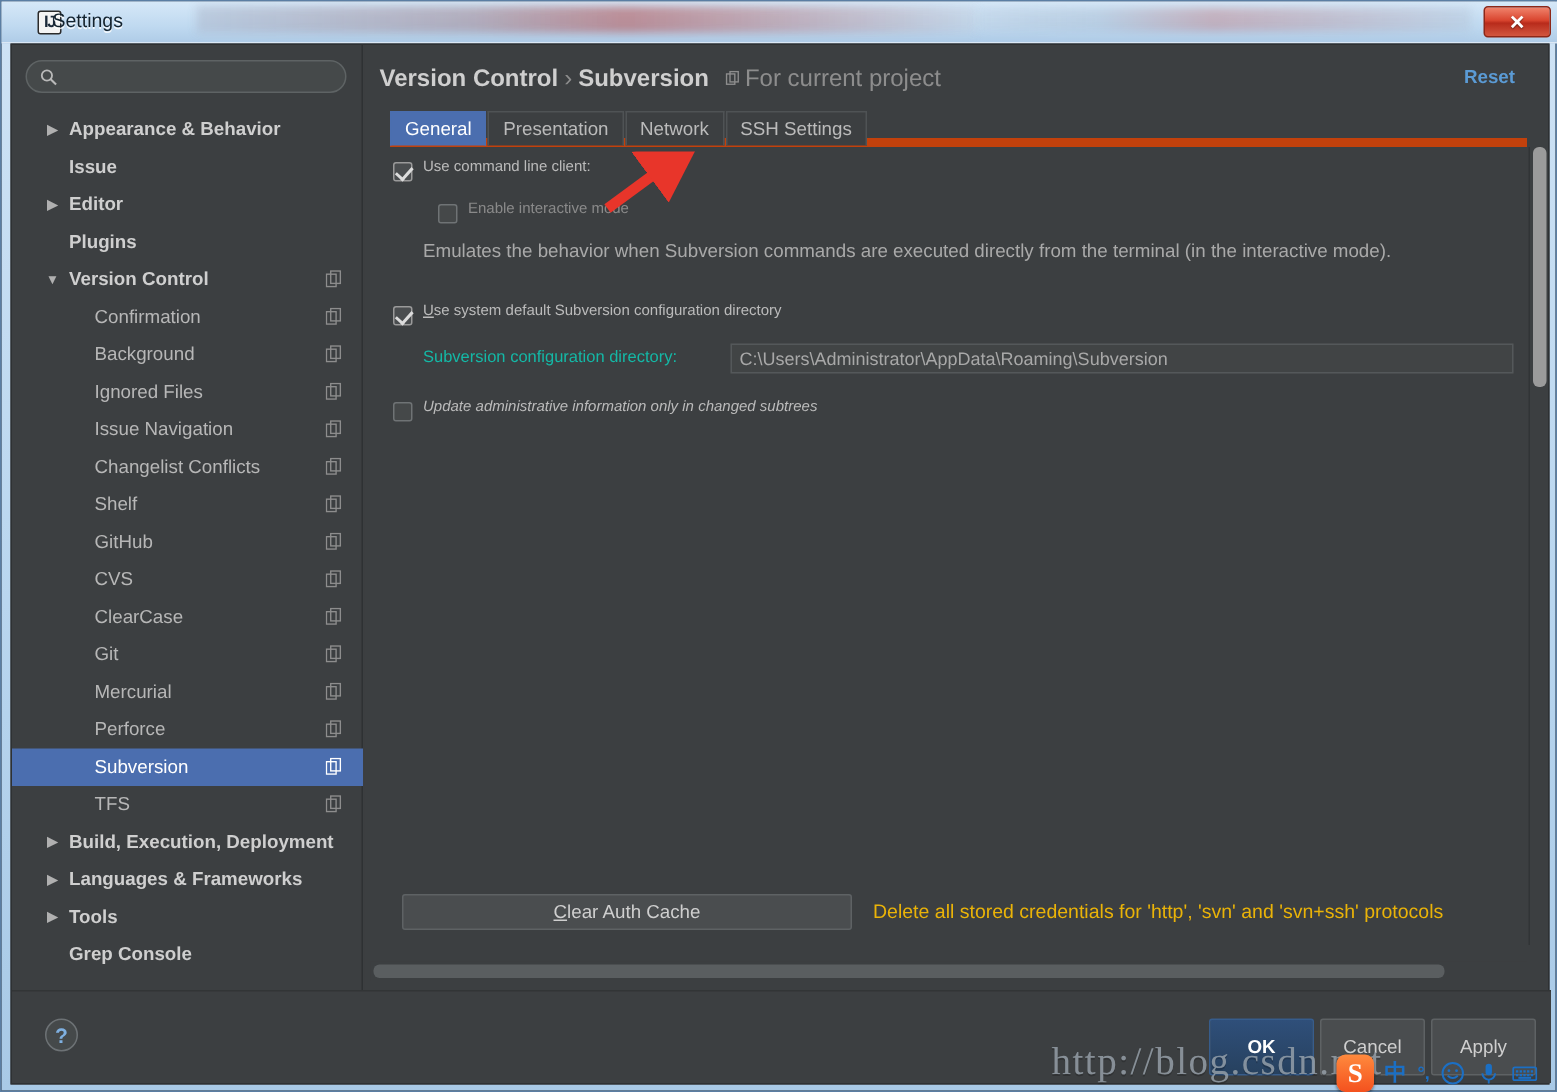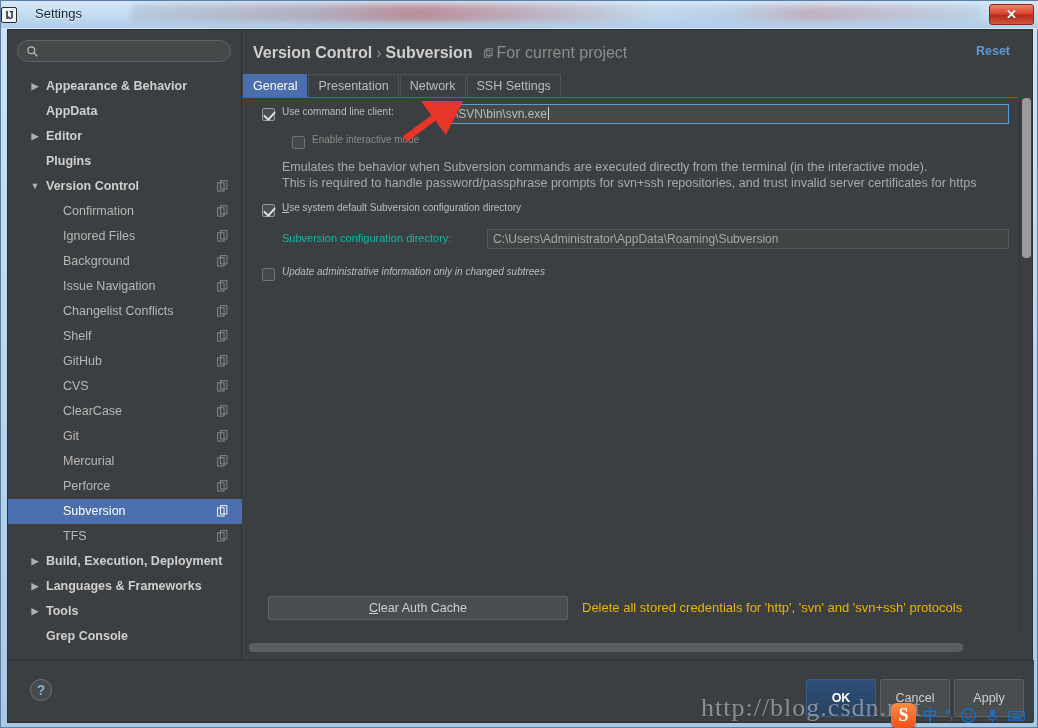--- a/index.html
+++ b/index.html
@@ -30,21 +30,21 @@
   }
   #titlebar .blurB {
     position:absolute; left:650px; top:4px; width:330px; height:16px;
     background: linear-gradient(90deg, rgba(190,205,222,.5), rgba(160,175,195,.45) 25%, rgba(185,80,80,.45) 48%, rgba(175,190,210,.5));
     filter: blur(3px); opacity:.7;
   }
   #titlebar .glossline {
     position:absolute; left:0; bottom:0; width:100%; height:1px; background:rgba(255,255,255,.55);
   }
   .title-icon {
-    position:absolute; left:0; top:6px; width:16px; height:16px;
+    position:absolute; left:24px; top:6px; width:16px; height:16px;
     background:#f4f4f4; border:1px solid #2b2b2b; border-radius:2px;
     display:flex; align-items:center; justify-content:center;
     font: bold 11px "Liberation Sans", sans-serif; color:#1c2a3a; letter-spacing:-1px;
   }
   .title-text {
     position:absolute; left:34px; top:5px;
     font-size:13px; color:#12222e;
     text-shadow: 0 1px 0 rgba(255,255,255,.8);
   }
   .close-btn {
@@ -113,22 +113,22 @@
   #breadcrumb .scope {
     color:#8d8d8d; font-weight:normal; margin-left:10px;
   }
   #reset-link {
     position:absolute; right:22px; top:14px;
     font-size:12.5px; font-weight:bold; color:#5b9bd5; cursor:pointer;
   }
 
   
   #tabs {
-    position:absolute; left:0; top:44px; right:14px; height:24px;
-    border-bottom:1px solid #c2410c;
+    position:absolute; left:17px; top:44px; right:14px; height:24px;
+    border-bottom:6px solid #c2410c;
   }
   .tab {
     position:relative; float:left; height:23px; line-height:23px;
     padding:0 9px; font-size:12.5px; color:#bbbbbb;
     border:1px solid #4f5355; border-bottom:none; margin-right:1px;
     background:#3c3f41; cursor:pointer;
   }
   .tab.active { background:#4b6eaf; color:#ffffff; border-color:#4b6eaf; }
 
   
@@ -272,21 +272,21 @@
           <line x1="9.6" y1="9.6" x2="14" y2="14" stroke="#b9b9b9" stroke-width="1.7"></line>
         </svg>
         <input id="search-input" value="" placeholder="" style="">
       </div>
       <div id="tree">
           <div class="node top">
             <span class="arrow">▶</span>
             <span class="lbl-top">Appearance &amp; Behavior</span>
           </div>
           <div class="node top">
-            <span class="lbl-top">AppData</span>
+            <span class="lbl-top">Issue</span>
           </div>
           <div class="node top">
             <span class="arrow">▶</span>
             <span class="lbl-top">Editor</span>
           </div>
           <div class="node top">
             <span class="lbl-top">Plugins</span>
           </div>
           <div class="node top">
             <span class="arrow">▼</span>
@@ -297,28 +297,28 @@
             </svg>
           </div>
           <div class="node">
             <span class="lbl-child">Confirmation</span>
             <svg class="copy-icon" viewBox="0 0 12 13">
               <rect x="0.7" y="3" width="7" height="9" fill="none" stroke="#8d8d8d"></rect>
               <rect x="3.8" y="0.7" width="7" height="9" fill="none" stroke="#8d8d8d"></rect>
             </svg>
           </div>
           <div class="node">
+            <span class="lbl-child">Background</span>
+            <svg class="copy-icon" viewBox="0 0 12 13">
+              <rect x="0.7" y="3" width="7" height="9" fill="none" stroke="#8d8d8d"></rect>
+              <rect x="3.8" y="0.7" width="7" height="9" fill="none" stroke="#8d8d8d"></rect>
+            </svg>
+          </div>
+          <div class="node">
             <span class="lbl-child">Ignored Files</span>
-            <svg class="copy-icon" viewBox="0 0 12 13">
-              <rect x="0.7" y="3" width="7" height="9" fill="none" stroke="#8d8d8d"></rect>
-              <rect x="3.8" y="0.7" width="7" height="9" fill="none" stroke="#8d8d8d"></rect>
-            </svg>
-          </div>
-          <div class="node">
-            <span class="lbl-child">Background</span>
             <svg class="copy-icon" viewBox="0 0 12 13">
               <rect x="0.7" y="3" width="7" height="9" fill="none" stroke="#8d8d8d"></rect>
               <rect x="3.8" y="0.7" width="7" height="9" fill="none" stroke="#8d8d8d"></rect>
             </svg>
           </div>
           <div class="node">
             <span class="lbl-child">Issue Navigation</span>
             <svg class="copy-icon" viewBox="0 0 12 13">
               <rect x="0.7" y="3" width="7" height="9" fill="none" stroke="#8d8d8d"></rect>
               <rect x="3.8" y="0.7" width="7" height="9" fill="none" stroke="#8d8d8d"></rect>
@@ -427,27 +427,25 @@
           <div class="tab active">General</div>
           <div class="tab">Presentation</div>
           <div class="tab">Network</div>
           <div class="tab">SSH Settings</div>
         </div>
 
       <div id="panel">
 
         <div class="cb checked" style="left:10px; top:10px;"></div>
         <div class="cb-label" style="left:30px; top:8px;">Use command line client:</div>
-        <div class="field focused" style="left:185px; top:6px; right:9px;"><span>D:\SVN\bin\svn.exe</span><span class="caret"></span></div>
 
         <div class="cb dim" style="left:40px; top:38px;"></div>
         <div class="cb-label dim" style="left:60px; top:36px;">Enable interactive mode</div>
 
         <div class="desc" style="left:30px; top:62px;">Emulates the behavior when Subversion commands are executed directly from the terminal (in the interactive mode).</div>
-        <div class="desc" style="left:30px; top:78px;">This is required to handle password/passphrase prompts for svn+ssh repositories, and trust invalid server certificates for https</div>
 
         <div class="cb checked" style="left:10px; top:106px;"></div>
         <div class="cb-label" style="left:30px; top:104px;"><span class="u">U</span><span>se system default Subversion configuration directory</span></div>
 
         <div class="static-label" style="left:30px; top:134px;">Subversion configuration directory:</div>
         <div class="field readonly" style="left:235px; top:131px; right:9px;">C:\Users\Administrator\AppData\Roaming\Subversion</div>
 
         <div class="cb dim" style="left:10px; top:170px;"></div>
         <div class="cb-label" style="left:30px; top:168px;font-style:italic;">Update administrative information only in changed subtrees</div>
 

